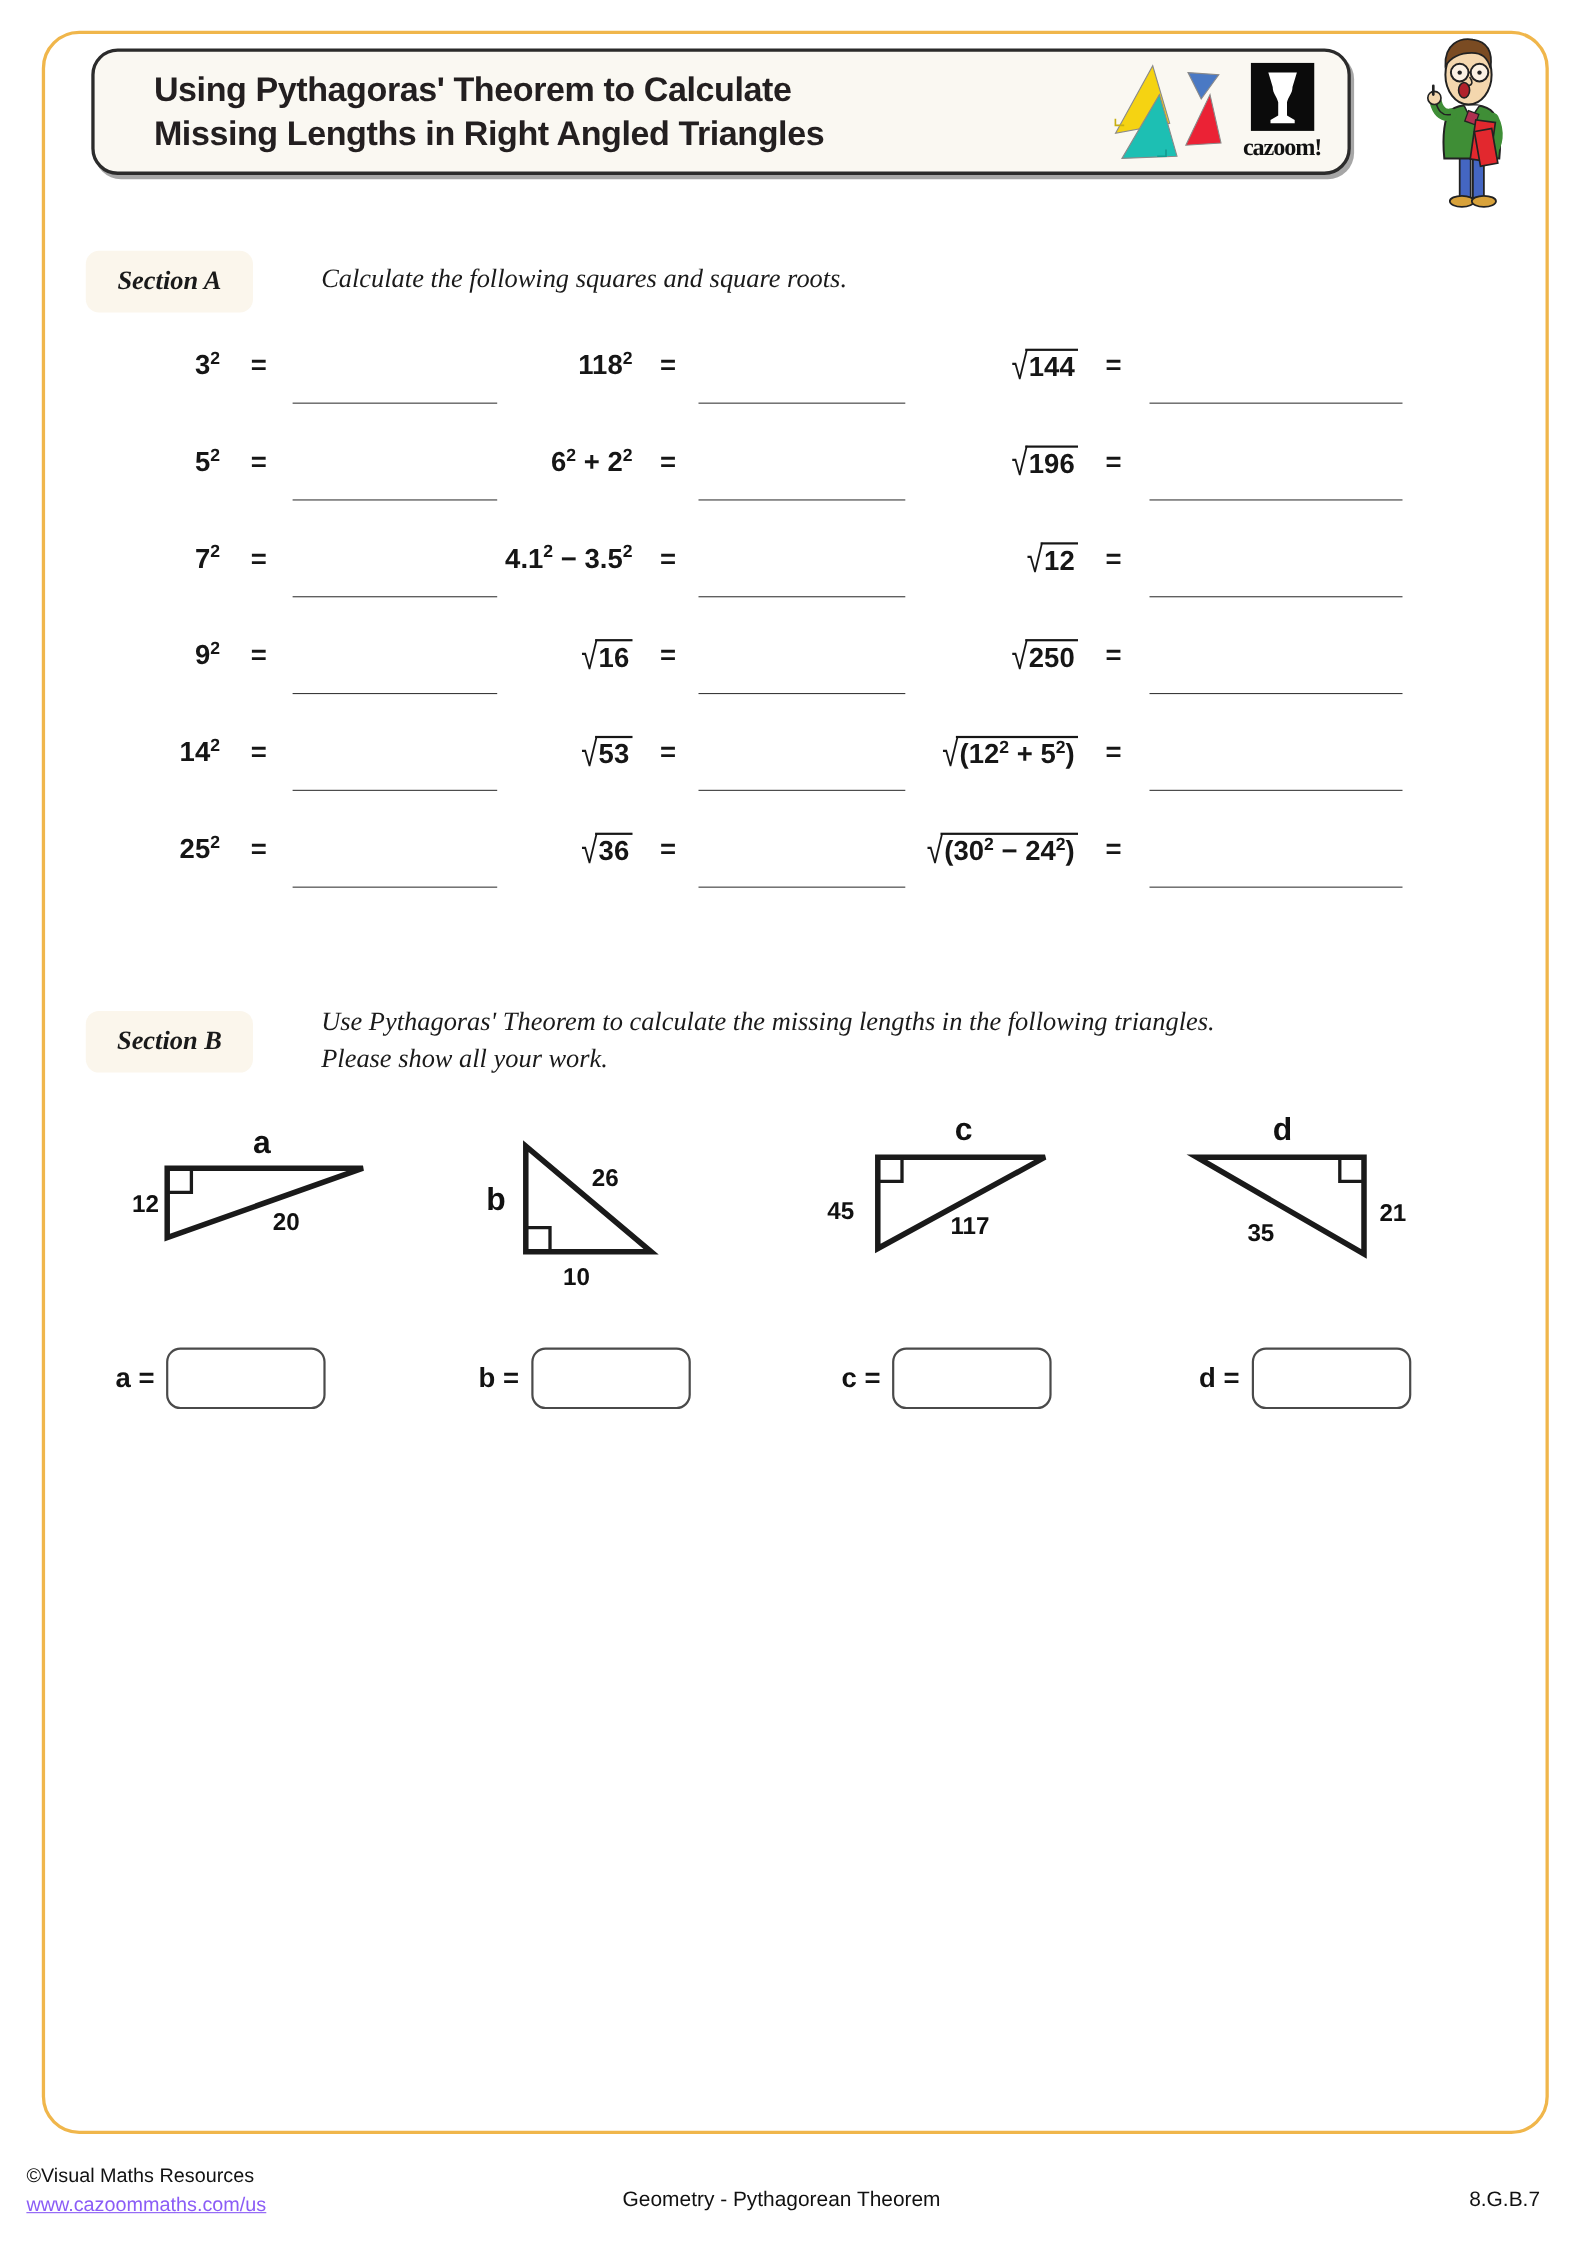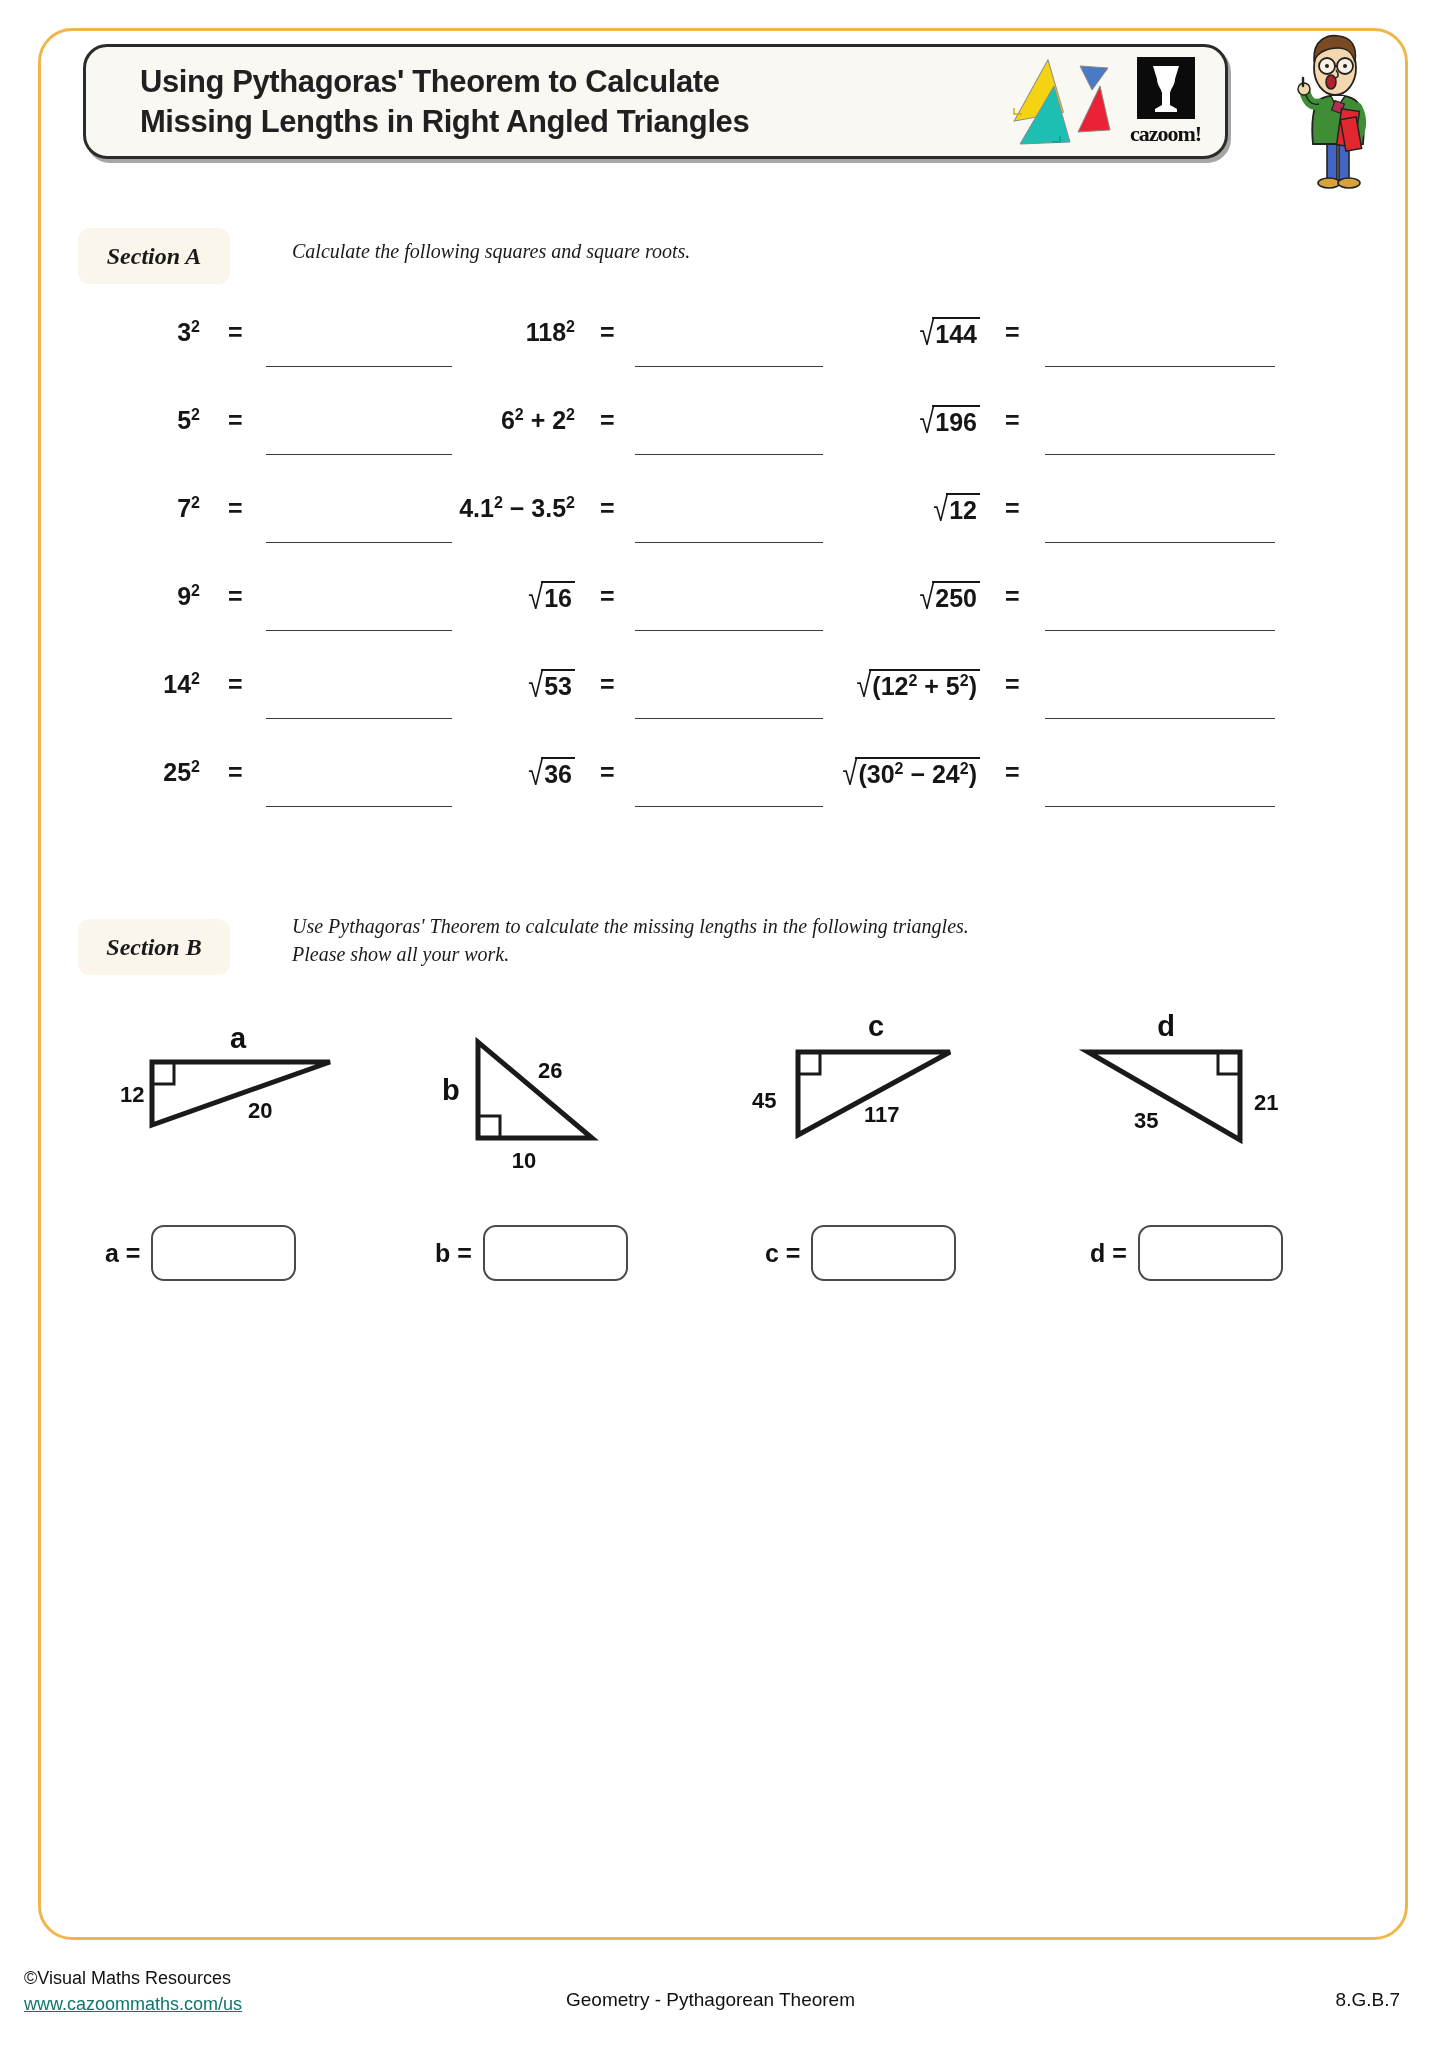--- a/index.html
+++ b/index.html
@@ -95,21 +95,21 @@
     font-family: "Liberation Serif", serif;
     font-style: italic;
     font-weight: bold;
     font-size: 24px;
     color: #1A1A1A;
   }
   .section-instr {
     position: absolute;
     font-family: "Liberation Serif", serif;
     font-style: italic;
-    font-size: 20px;
+    font-size: 24px;
     color: #1A1A1A;
     line-height: 1.42;
     white-space: pre-line;
   }
 
   
   #sectionA {
     position: absolute;
     left: 70px;
     top: 318px;
@@ -161,21 +161,21 @@
     background: #fff;
     box-sizing: border-box;
   }
 
   
   #footer { position: absolute; left: 0; top: 1965px; width: 1448px; height: 82px; }
   #footer-left {
     position: absolute; left: 24px; top: 0;
     font-size: 18px; color: #111; line-height: 1.45;
   }
-  #footer-url { color: #0f766e; display: block; }
+  #footer-url { color: #8b5cf6; display: block; }
   #footer-center {
     position: absolute; left: 566px; top: 24px;
     font-size: 19px; color: #111;
   }
   #footer-right {
     position: absolute; right: 48px; top: 24px;
     font-size: 19px; color: #111;
   }
 </style>
 </head>

